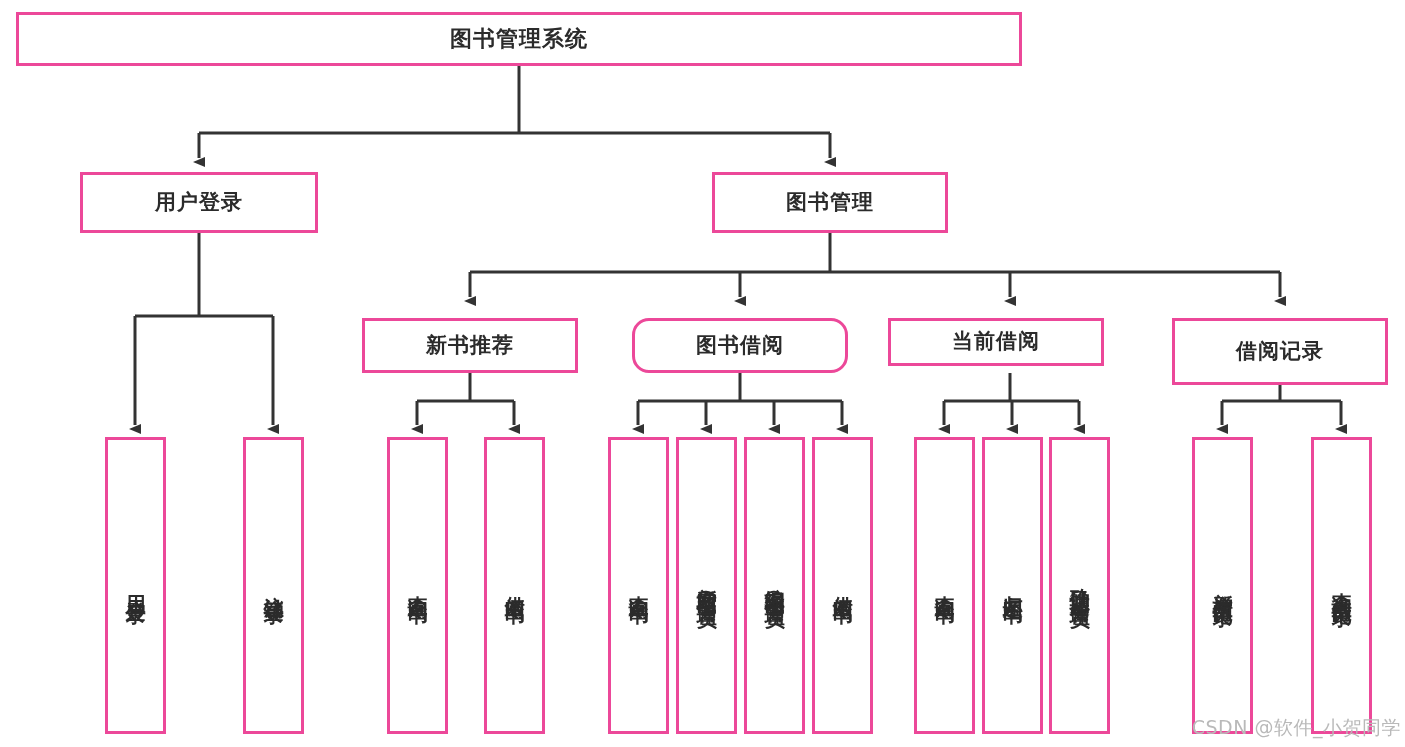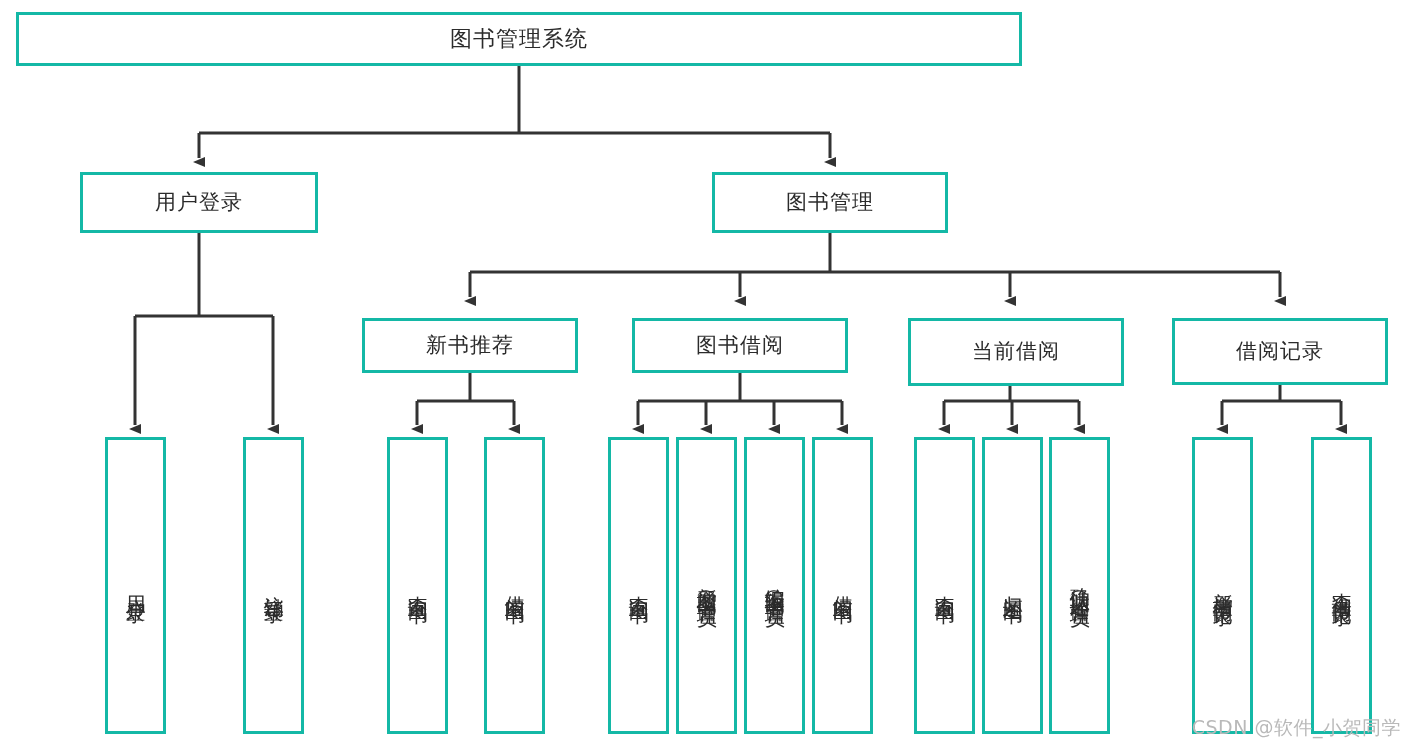--- a/index.html
+++ b/index.html
@@ -22,27 +22,28 @@
     position: absolute;
     left: 0;
     top: 0;
     width: 1405px;
     height: 747px;
   }
   .node {
     position: absolute;
     box-sizing: border-box;
     background: #ffffff;
-    border: 3px solid #14b8a6;
+    border: 3px solid #ec4899;
     display: flex;
     align-items: center;
     justify-content: center;
     text-align: center;
     color: #2b2b2b;
     z-index: 3;
+    font-weight: bold;
   }
   .node-label {
     display: block;
     letter-spacing: 1px;
   }
   .node.horizontal .node-label {
     font-size: 21px;
     line-height: 1.2;
     white-space: nowrap;
   }
@@ -139,25 +140,25 @@
   </div>
 
   <div class="node horizontal" style="left:362px; top:318px; width:216px; height:55px;">
     <span class="node-label">新书推荐</span>
   </div>
 
   <div class="node horizontal" style="left:712px; top:172px; width:236px; height:61px;">
     <span class="node-label">图书管理</span>
   </div>
 
-  <div class="node horizontal" style="left:632px; top:318px; width:216px; height:55px;">
+  <div class="node horizontal" style="left:632px; top:318px; width:216px; height:55px;border-radius:17px;">
     <span class="node-label">图书借阅</span>
   </div>
 
-  <div class="node horizontal" style="left:908px; top:318px; width:216px; height:68px;">
+  <div class="node horizontal" style="left:888px; top:318px; width:216px; height:48px;">
     <span class="node-label">当前借阅</span>
   </div>
 
   <div class="node horizontal" style="left:1172px; top:318px; width:216px; height:67px;">
     <span class="node-label">借阅记录</span>
   </div>
 
   <div class="node leaf" style="left:105px; top:437px; width:61px; height:297px;">
     <span class="node-label">用户登录</span>
   </div>

